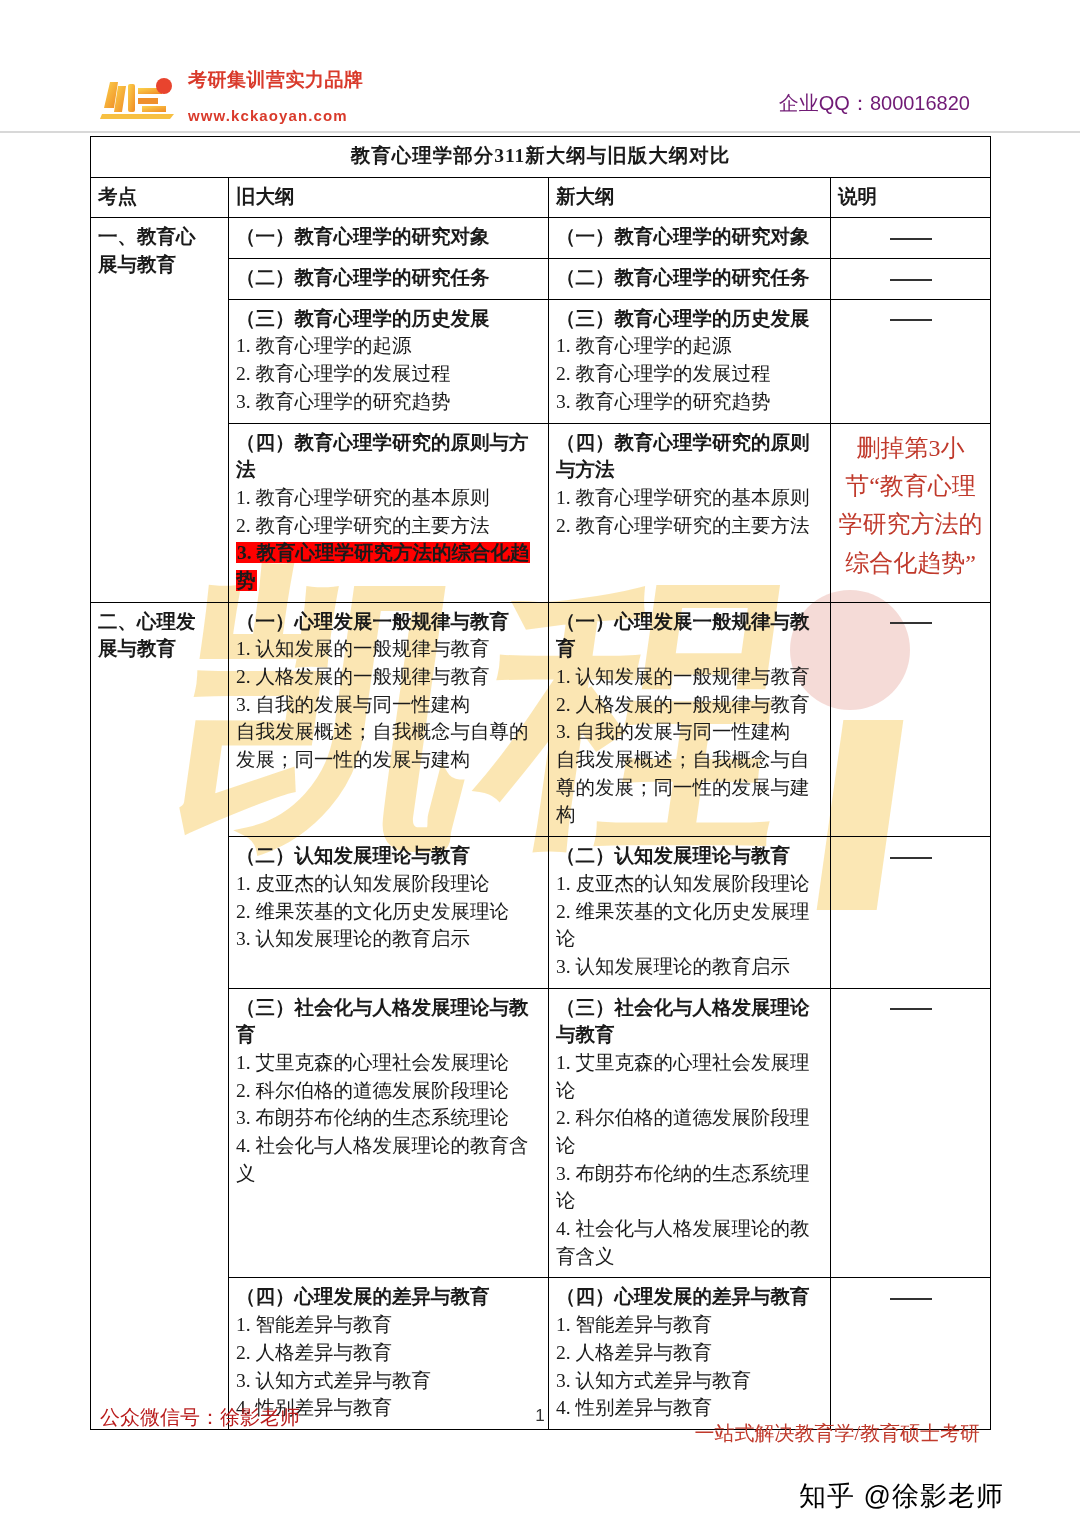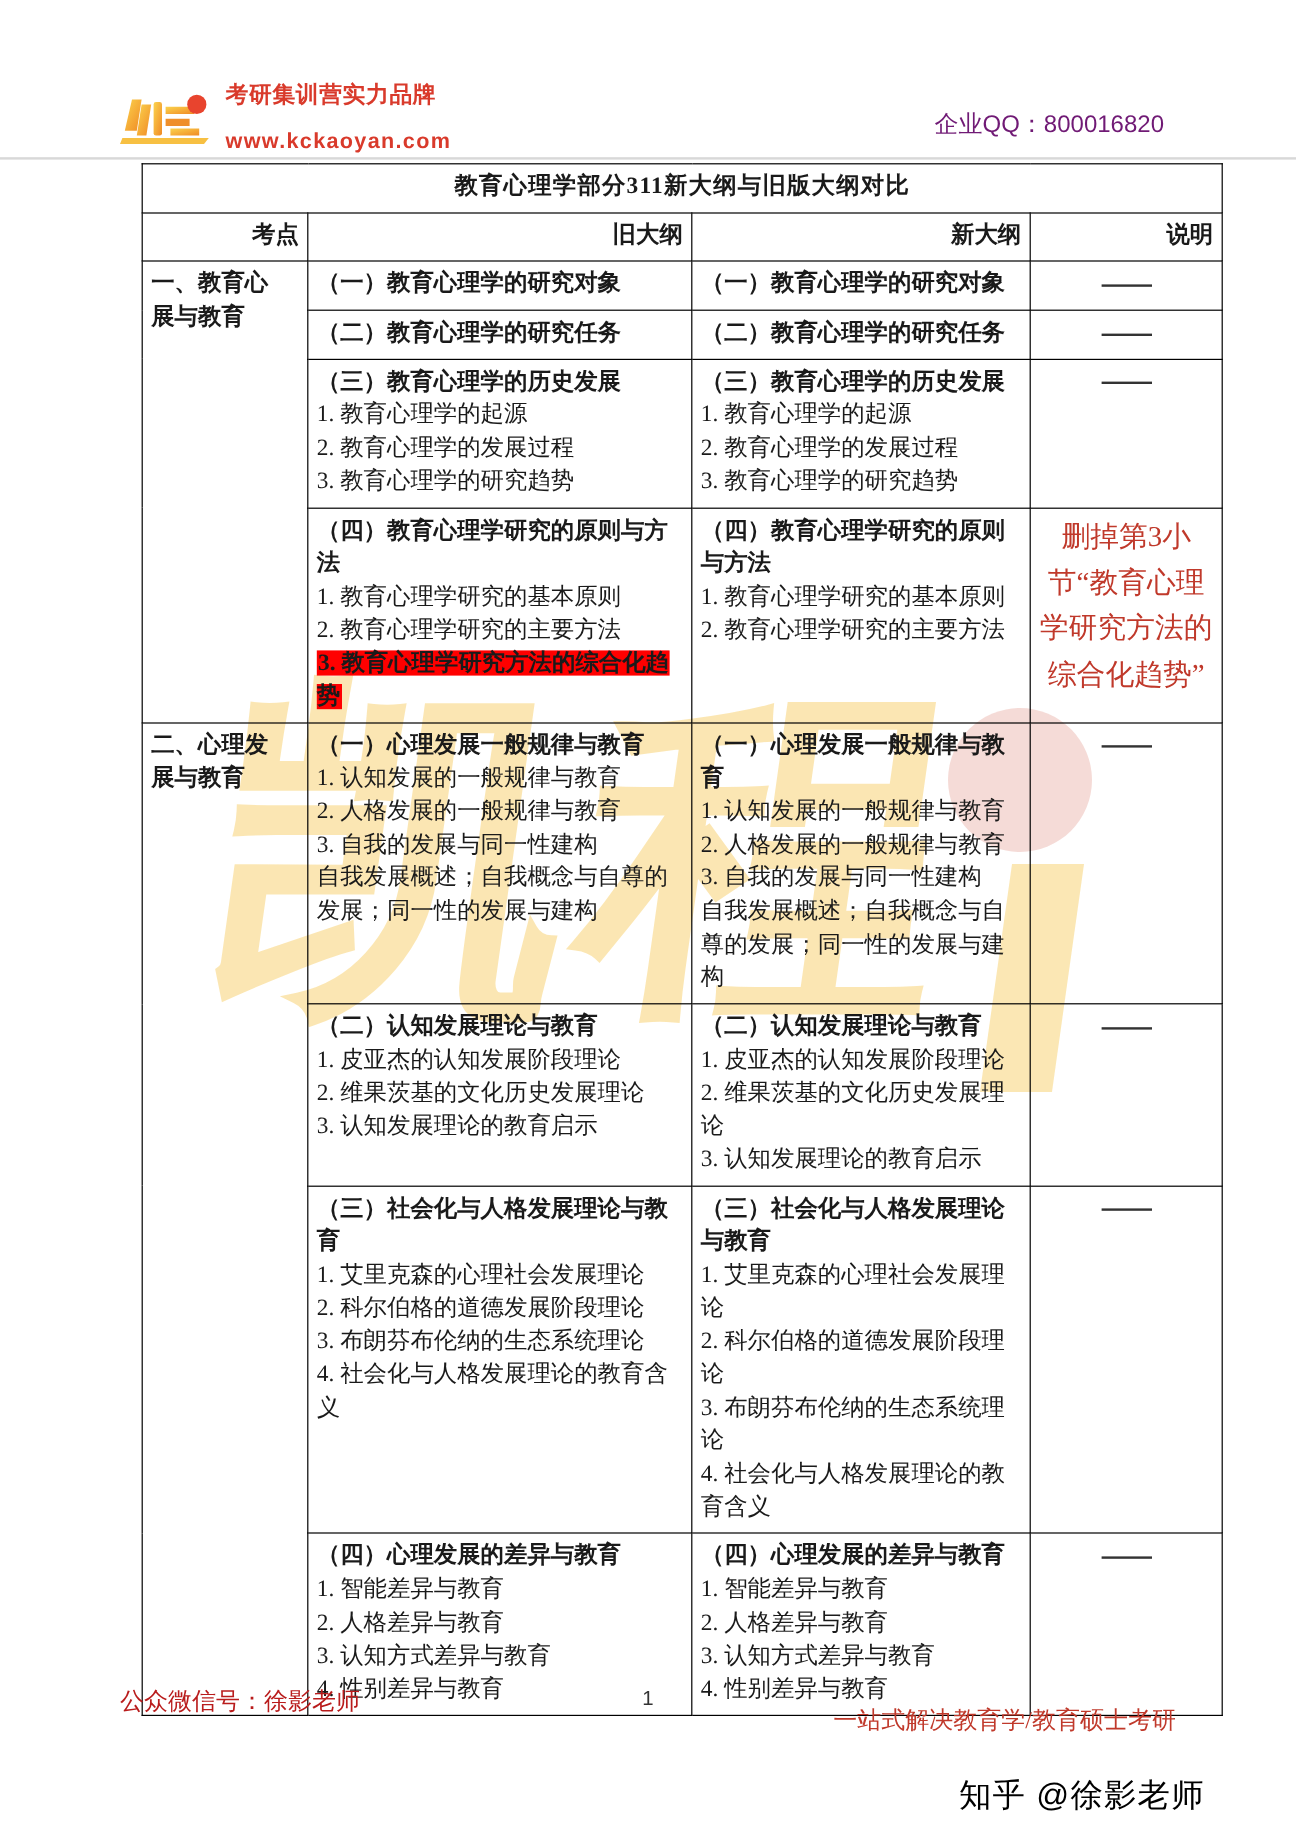--- a/index.html
+++ b/index.html
@@ -48,21 +48,21 @@
     font-family: "Liberation Sans", sans-serif;
     font-weight: bold;
     font-size: 19px;
     color: #d93a2b;
     letter-spacing: 0.5px;
     margin-bottom: 3px;
   }
   .logo-url {
     font-family: "Liberation Sans", sans-serif;
     font-weight: bold;
-    font-size: 18px;
+    font-size: 15px;
     color: #d93a2b;
     letter-spacing: 1.1px;
   }
   .header-qq {
     position: absolute;
     right: 110px;
     top: 90px;
     font-family: "Liberation Sans", sans-serif;
     font-size: 20px;
     color: #701a75;
@@ -120,21 +120,20 @@
     transform: skewX(-8deg);
   }
 
   
   .doc-table-wrap {
     position: absolute;
     left: 90px;
     top: 136px;
     width: 900px;
     z-index: 2;
-    margin-left: 28px;
   }
   table.doc-table {
     border-collapse: collapse;
     width: 900px;
     table-layout: fixed;
   }
   table.doc-table td, table.doc-table th {
     border: 1px solid #000000;
     vertical-align: top;
     padding: 5px 7px 7px 7px;
@@ -149,21 +148,21 @@
   .title-cell {
     border: 1px solid #000;
     border-bottom: 1px solid #000;
     text-align: center;
     font-size: 28px;
     font-weight: bold;
     padding: 12px 0 14px 0;
     letter-spacing: 1px;
   }
   th.head-cell {
-    text-align: right;
+    text-align: left;
     font-weight: bold;
     font-size: 21px;
     padding: 6px 0 8px 0;
     vertical-align: middle;
   }
   td.section-cell {
     vertical-align: middle;
     font-weight: bold;
     font-size: 21px;
     line-height: 1.5;

